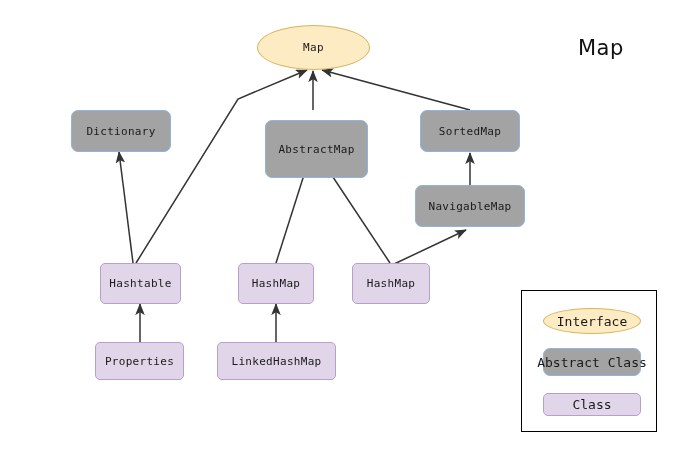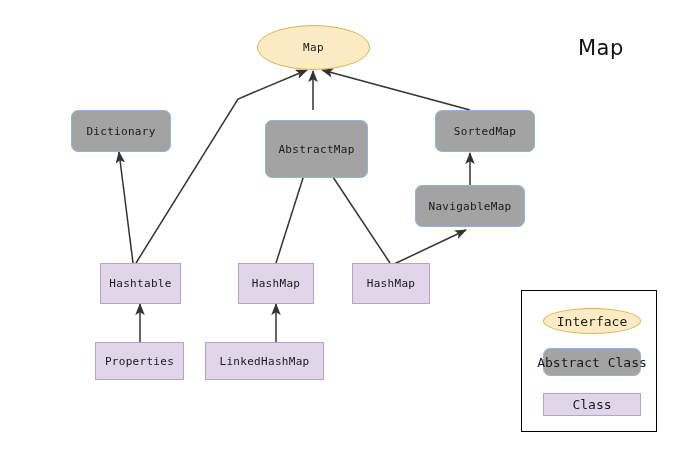--- a/index.html
+++ b/index.html
@@ -41,21 +41,21 @@
     border-radius: 50%;
   }
   .node-abstract {
     background: #a3a3a3;
     border: 1.2px solid #8fb4e0;
     border-radius: 7px;
   }
   .node-class {
     background: #e1d5ea;
     border: 1.2px solid #b9a0c9;
-    border-radius: 0;
+    border-radius: 5px;
   }
   #diagram-title {
     position: absolute;
     font-family: "DejaVu Sans", sans-serif;
     font-size: 21px;
     color: #111111;
     letter-spacing: 0.5px;
   }
   #legend-box {
     position: absolute;
@@ -107,33 +107,33 @@
 
     <path d="M276,342 L276,304" stroke="#333333" stroke-width="1.5" fill="none" marker-end="url(#arrow)"></path>
   </svg>
 
   <div class="node node-interface" style="left:257px; top:25px; width:113px; height:45px;">Map</div>
 
   <div class="node node-abstract" style="left:71px; top:110px; width:100px; height:42px;">Dictionary</div>
 
   <div class="node node-abstract" style="left:265px; top:120px; width:103px; height:58px;">AbstractMap</div>
 
-  <div class="node node-abstract" style="left:420px; top:110px; width:100px; height:42px;margin-left:15px;">SortedMap</div>
+  <div class="node node-abstract" style="left:420px; top:110px; width:100px; height:42px;">SortedMap</div>
 
   <div class="node node-abstract" style="left:415px; top:185px; width:110px; height:42px;">NavigableMap</div>
 
   <div class="node node-class" style="left:100px; top:263px; width:81px; height:41px;">Hashtable</div>
 
   <div class="node node-class" style="left:238px; top:263px; width:76px; height:41px;">HashMap</div>
 
   <div class="node node-class" style="left:352px; top:263px; width:78px; height:41px;">HashMap</div>
 
   <div class="node node-class" style="left:95px; top:342px; width:89px; height:38px;">Properties</div>
 
-  <div class="node node-class" style="left:205px; top:342px; width:119px; height:38px;">LinkedHashMap</div>
+  <div class="node node-class" style="left:217px; top:342px; width:119px; height:38px;">LinkedHashMap</div>
 
   <div id="diagram-title" style="left:578px; top:36px;">Map</div>
 
   <div id="legend-box" style="left:521px; top:290px; width:136px; height:142px;">
 
     <div class="legend-item node-interface" style="left:21px; top:17px; width:98px; height:26px;">Interface</div>
 
     <div class="legend-item node-abstract" style="left:21px; top:57px; width:98px; height:28px;">Abstract Class</div>
 
     <div class="legend-item node-class" style="left:21px; top:102px; width:98px; height:23px;">Class</div>

